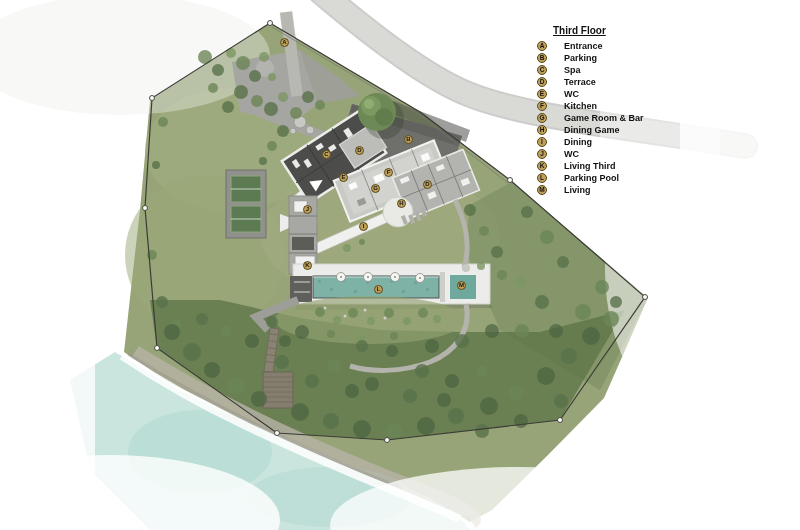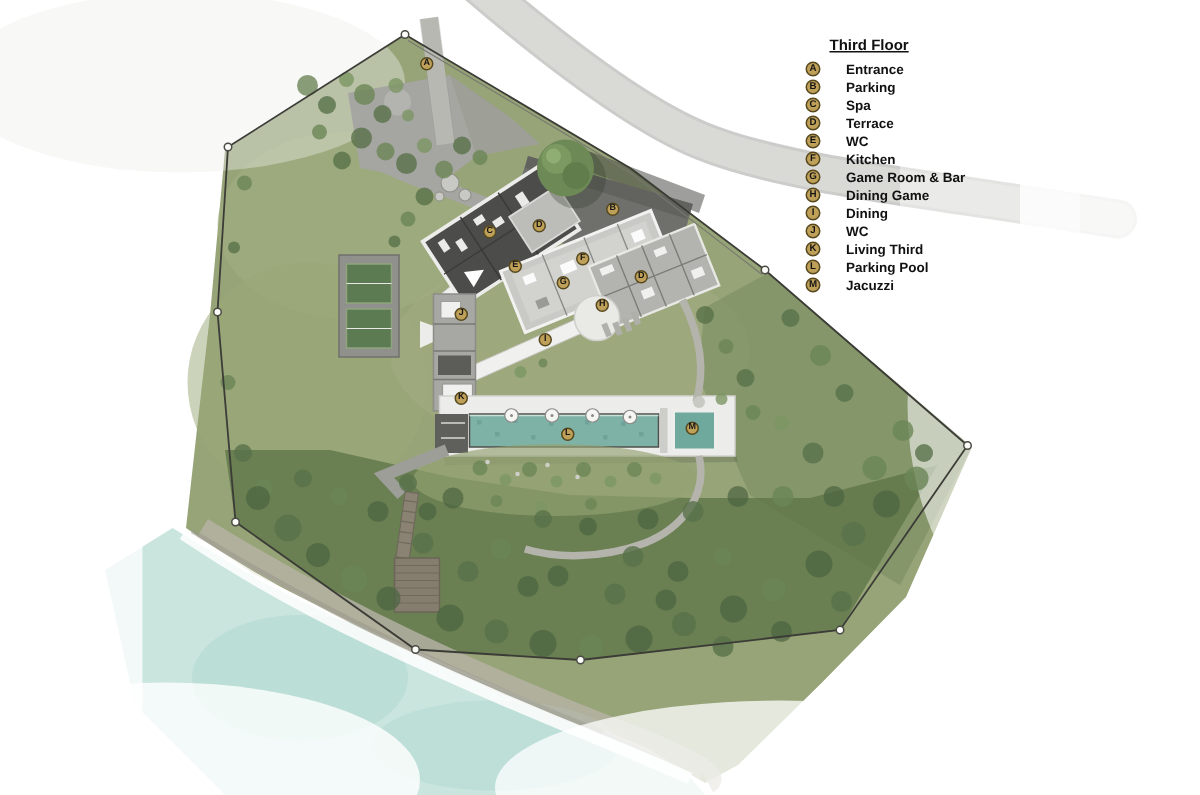--- a/index.html
+++ b/index.html
@@ -431,17 +431,17 @@
     <div class="lrow">
         <span class="lbadge">K</span>
         <span class="llabel">Living Third</span>
       </div>
     <div class="lrow">
         <span class="lbadge">L</span>
         <span class="llabel">Parking Pool</span>
       </div>
     <div class="lrow">
         <span class="lbadge">M</span>
-        <span class="llabel">Jacuzzi</span>
+        <span class="llabel">Living</span>
       </div>
   </div>
 
 </div>
 
 </body></html>

